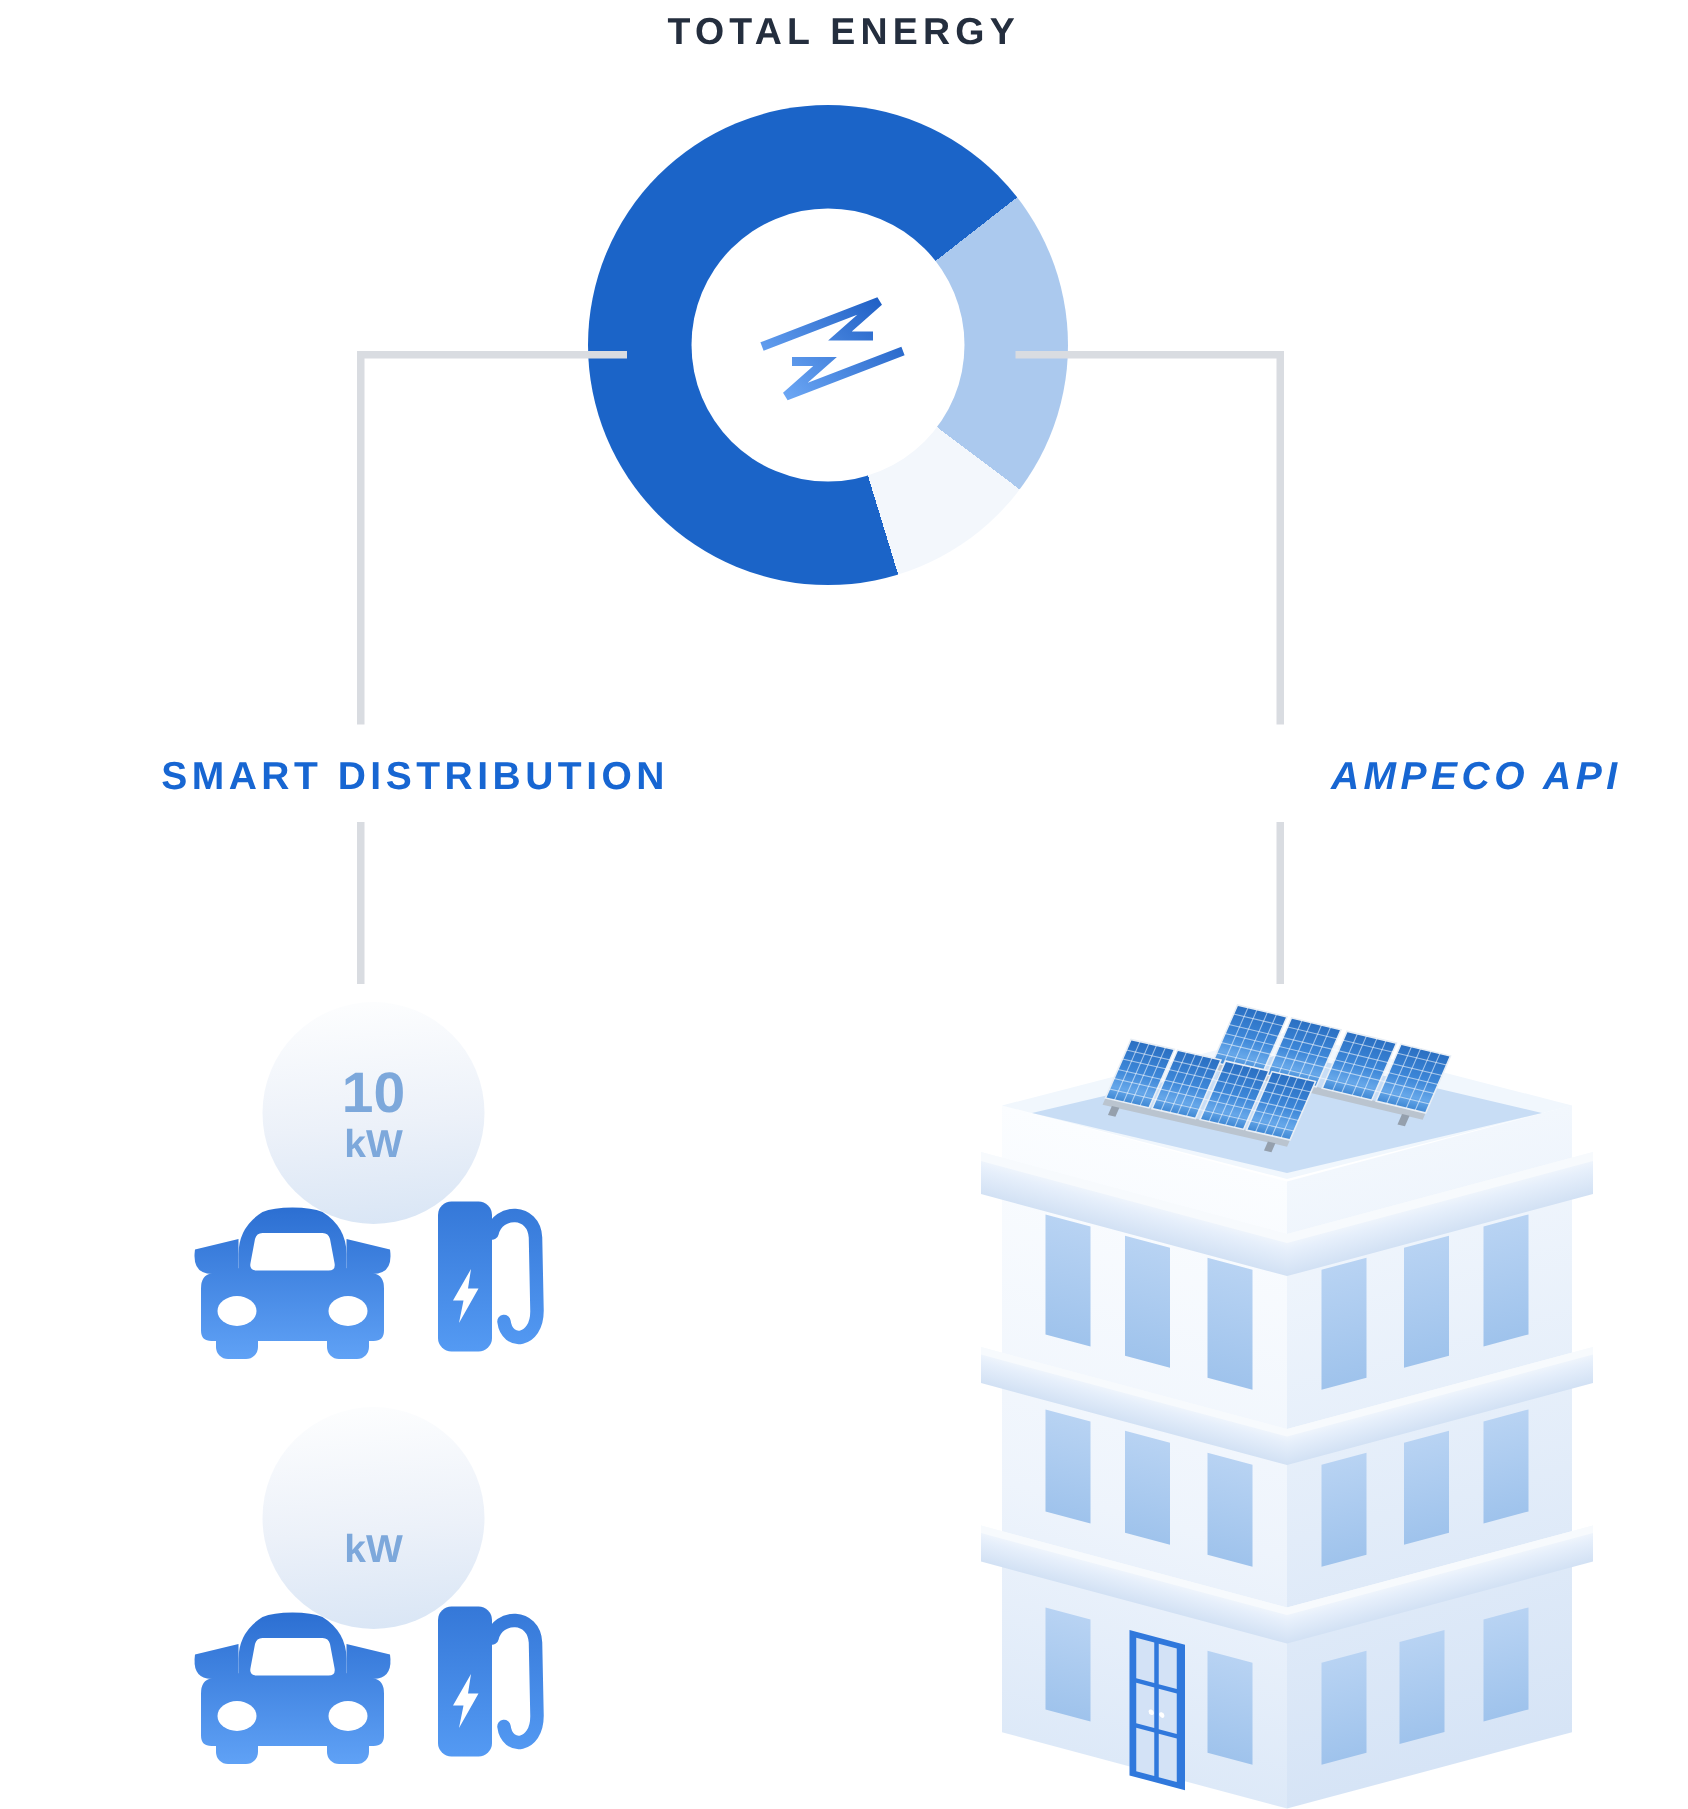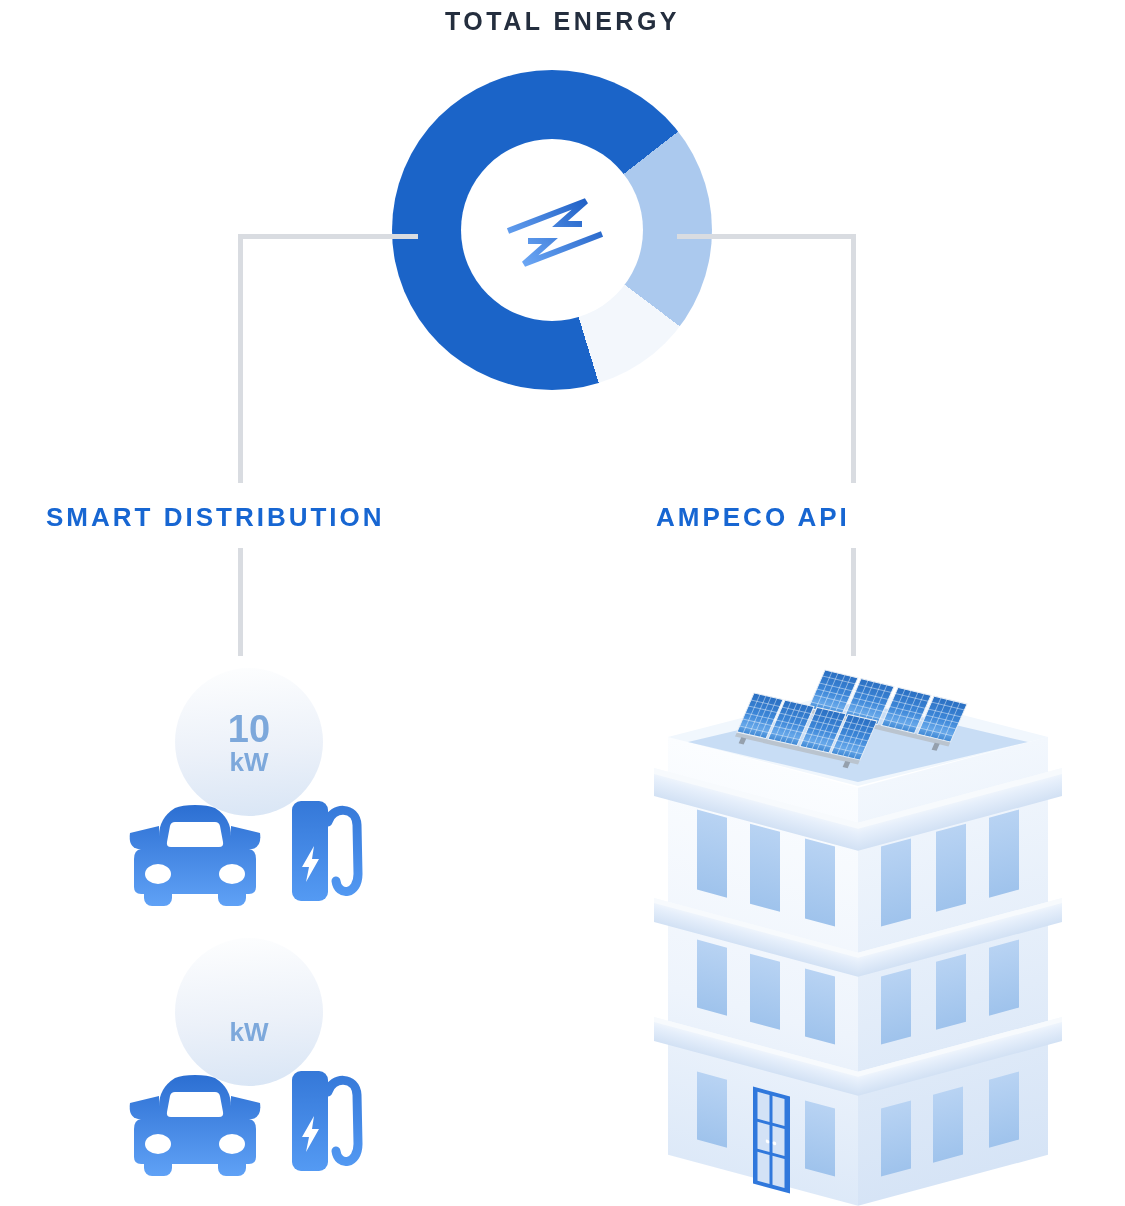--- a/index.html
+++ b/index.html
@@ -8,25 +8,25 @@
     font-family:"Liberation Sans", sans-serif;
     border-radius:12px;
   }
   .abs{position:absolute;}
   
   .diagram-title{
     left:0;top:7px;width:1125px;text-align:center;
     font-size:25px;font-weight:800;letter-spacing:3.5px;color:#242e3e;
   }
   .branch-label{
-    top:502px;width:400px;text-align:left;
+    top:502px;width:400px;text-align:right;
     font-size:26px;font-weight:800;letter-spacing:3px;color:#1766d2;
   }
   .branch-label.left{left:46px;}
-  .branch-label.right{left:656px;}
+  .branch-label.right{left:681px;font-style:italic;}
   
   .conn{background:#d9dce1;}
   
   .donut{
     left:392px;top:70px;width:320px;height:320px;border-radius:50%;
     background:#1b64c8;
   }
   .donut-hole{
     left:69px;top:69px;width:182px;height:182px;border-radius:50%;background:#ffffff;
     position:absolute;

